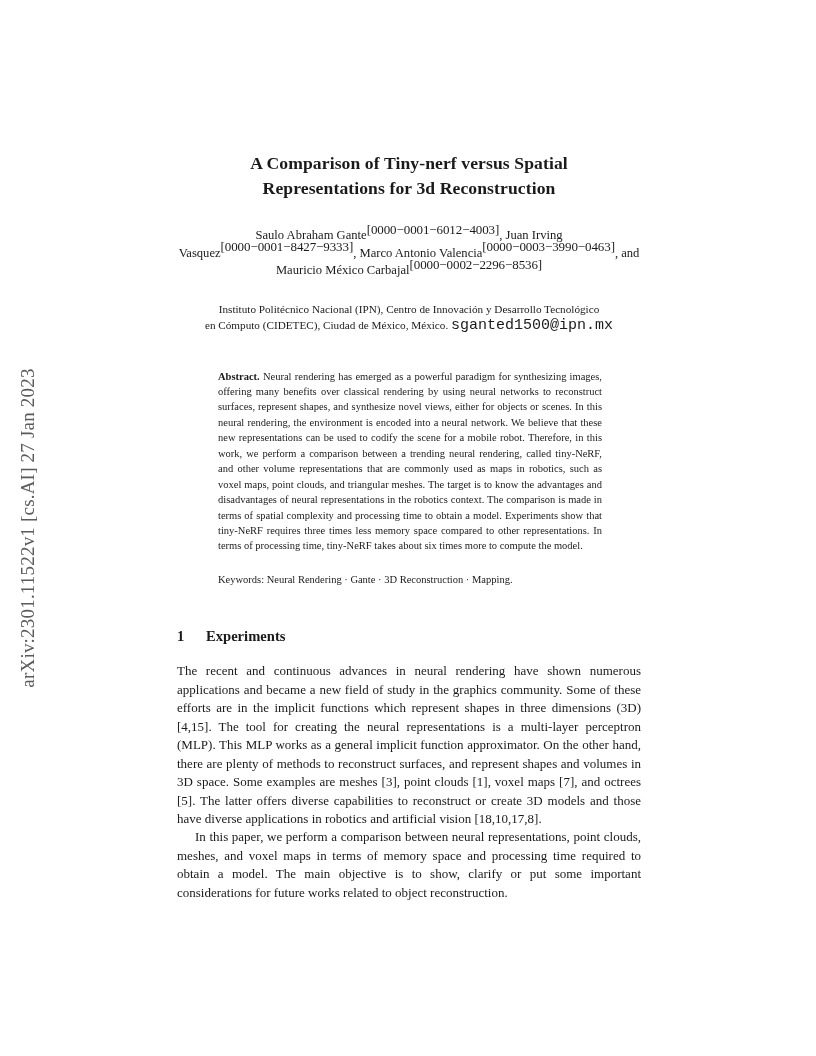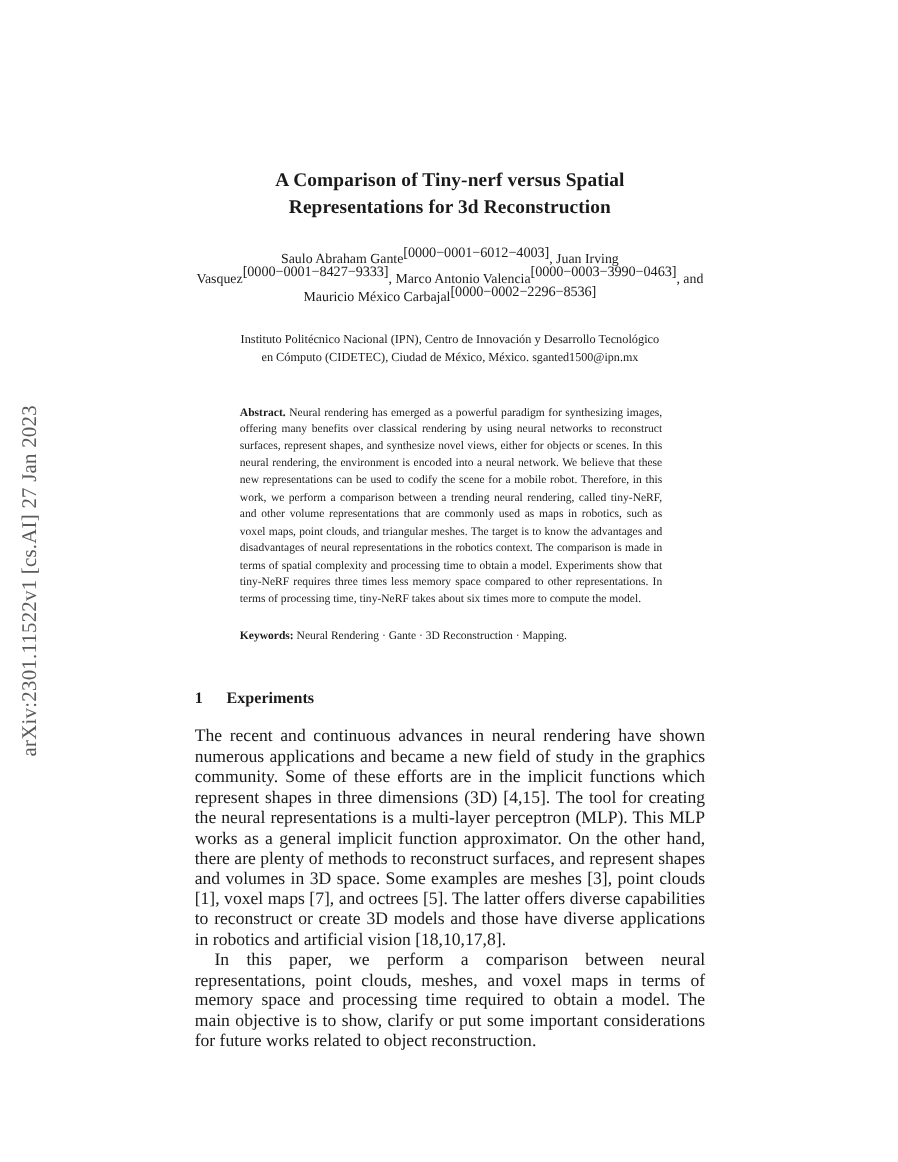--- a/index.html
+++ b/index.html
@@ -74,60 +74,60 @@
   }
 
   
   #affiliation-block {
     margin-top: 21px;
     text-align: center;
     font-size: 11.2px;
     line-height: 16px;
   }
   .mono {
-    font-family: Liberation Serif, serif;
-    font-size: 11px;
+    font-family: Liberation Mono, monospace;
+    font-size: 15px;
   }
 
   
   #abstract-block {
     margin: 35px 0 0 41px;
     width: 384px;
     font-size: 10.5px;
     line-height: 15.45px;
     text-align: justify;
   }
   #abstract-block .lead {
     font-weight: bold;
   }
   #keywords-block {
     margin: 18px 0 0 41px;
     width: 384px;
     font-size: 10.5px;
     line-height: 15.4px;
   }
   #keywords-block .lead {
-    font-weight: bold;
+    font-weight: normal;
   }
 
   
   #section-intro-heading {
     margin-top: 41px;
     font-size: 14.6px;
     font-weight: bold;
     display: flex;
   }
   #section-intro-heading .num {
     width: 29px;
     flex: none;
   }
 
   .body-par {
     margin-top: 17px;
-    font-size: 16px;
+    font-size: 13px;
     line-height: 18.45px;
     text-align: justify;
     text-justify: inter-word;
   }
   .body-par.cont {
     margin-top: 0;
     text-indent: 18px;
   }
 </style>
 </head>

